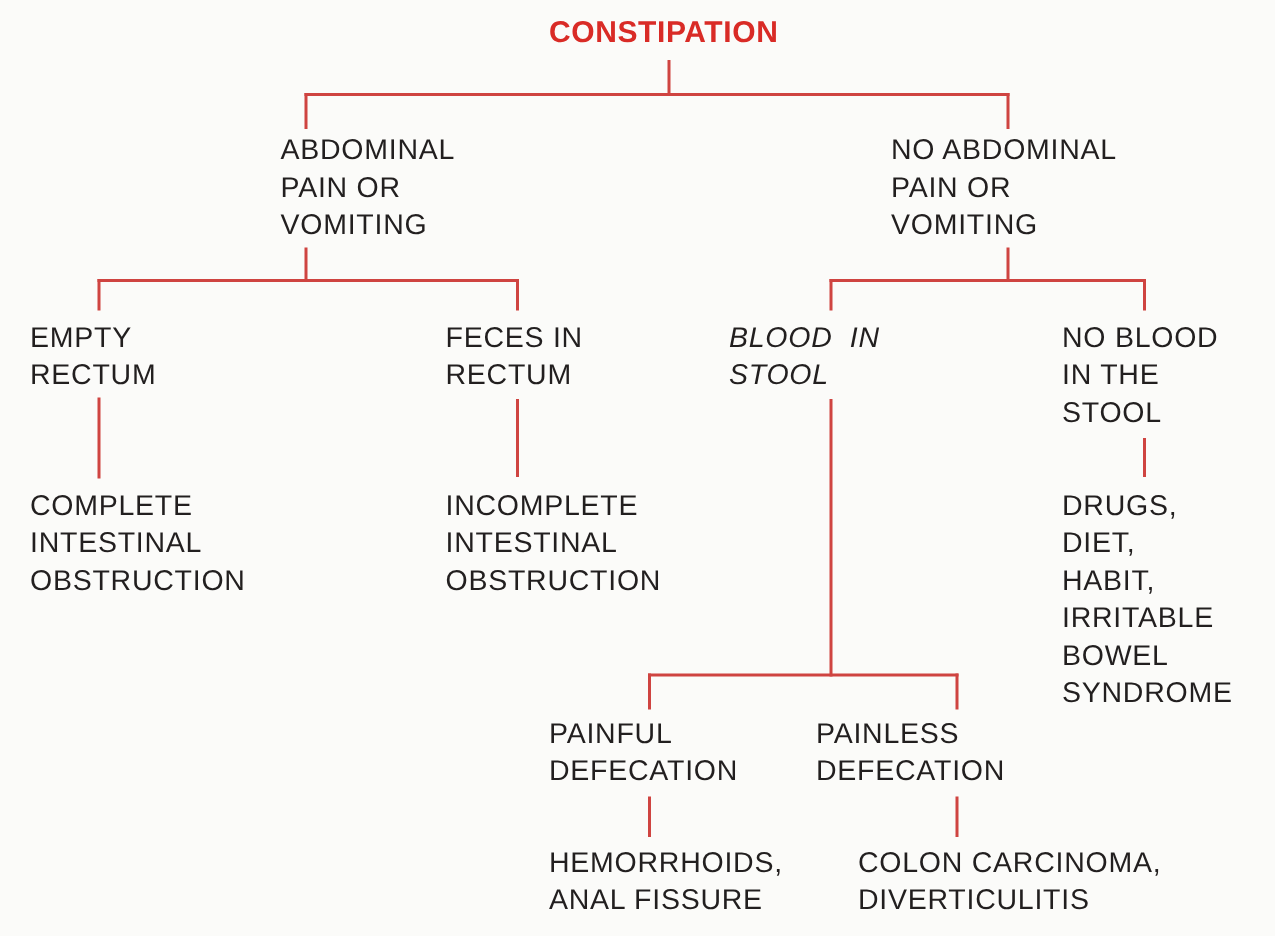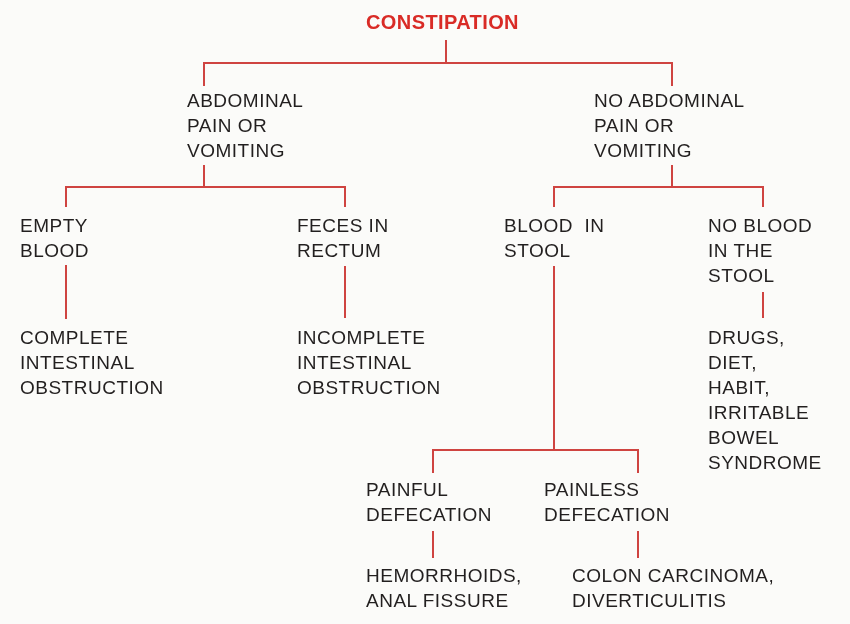--- a/index.html
+++ b/index.html
@@ -79,24 +79,24 @@
   <div class="edge v" style="left:637px;top:531px;height:27px;"></div>
 
   <div class="node" style="left:159px;top:88px;margin-left:28px;">ABDOMINAL
 PAIN OR
 VOMITING</div>
   <div class="node" style="left:594px;top:88px;">NO ABDOMINAL
 PAIN OR
 VOMITING</div>
 
   <div class="node" style="left:20px;top:213px;">EMPTY
-BLOOD</div>
+RECTUM</div>
   <div class="node" style="left:297px;top:213px;">FECES IN
 RECTUM</div>
-  <div class="node" style="left:504px;top:213px;">BLOOD  IN
+  <div class="node" style="left:486px;top:213px;font-style:italic;">BLOOD  IN
 STOOL</div>
   <div class="node" style="left:708px;top:213px;">NO BLOOD
 IN THE
 STOOL</div>
 
   <div class="node" style="left:20px;top:325px;">COMPLETE
 INTESTINAL
 OBSTRUCTION</div>
   <div class="node" style="left:297px;top:325px;">INCOMPLETE
 INTESTINAL

